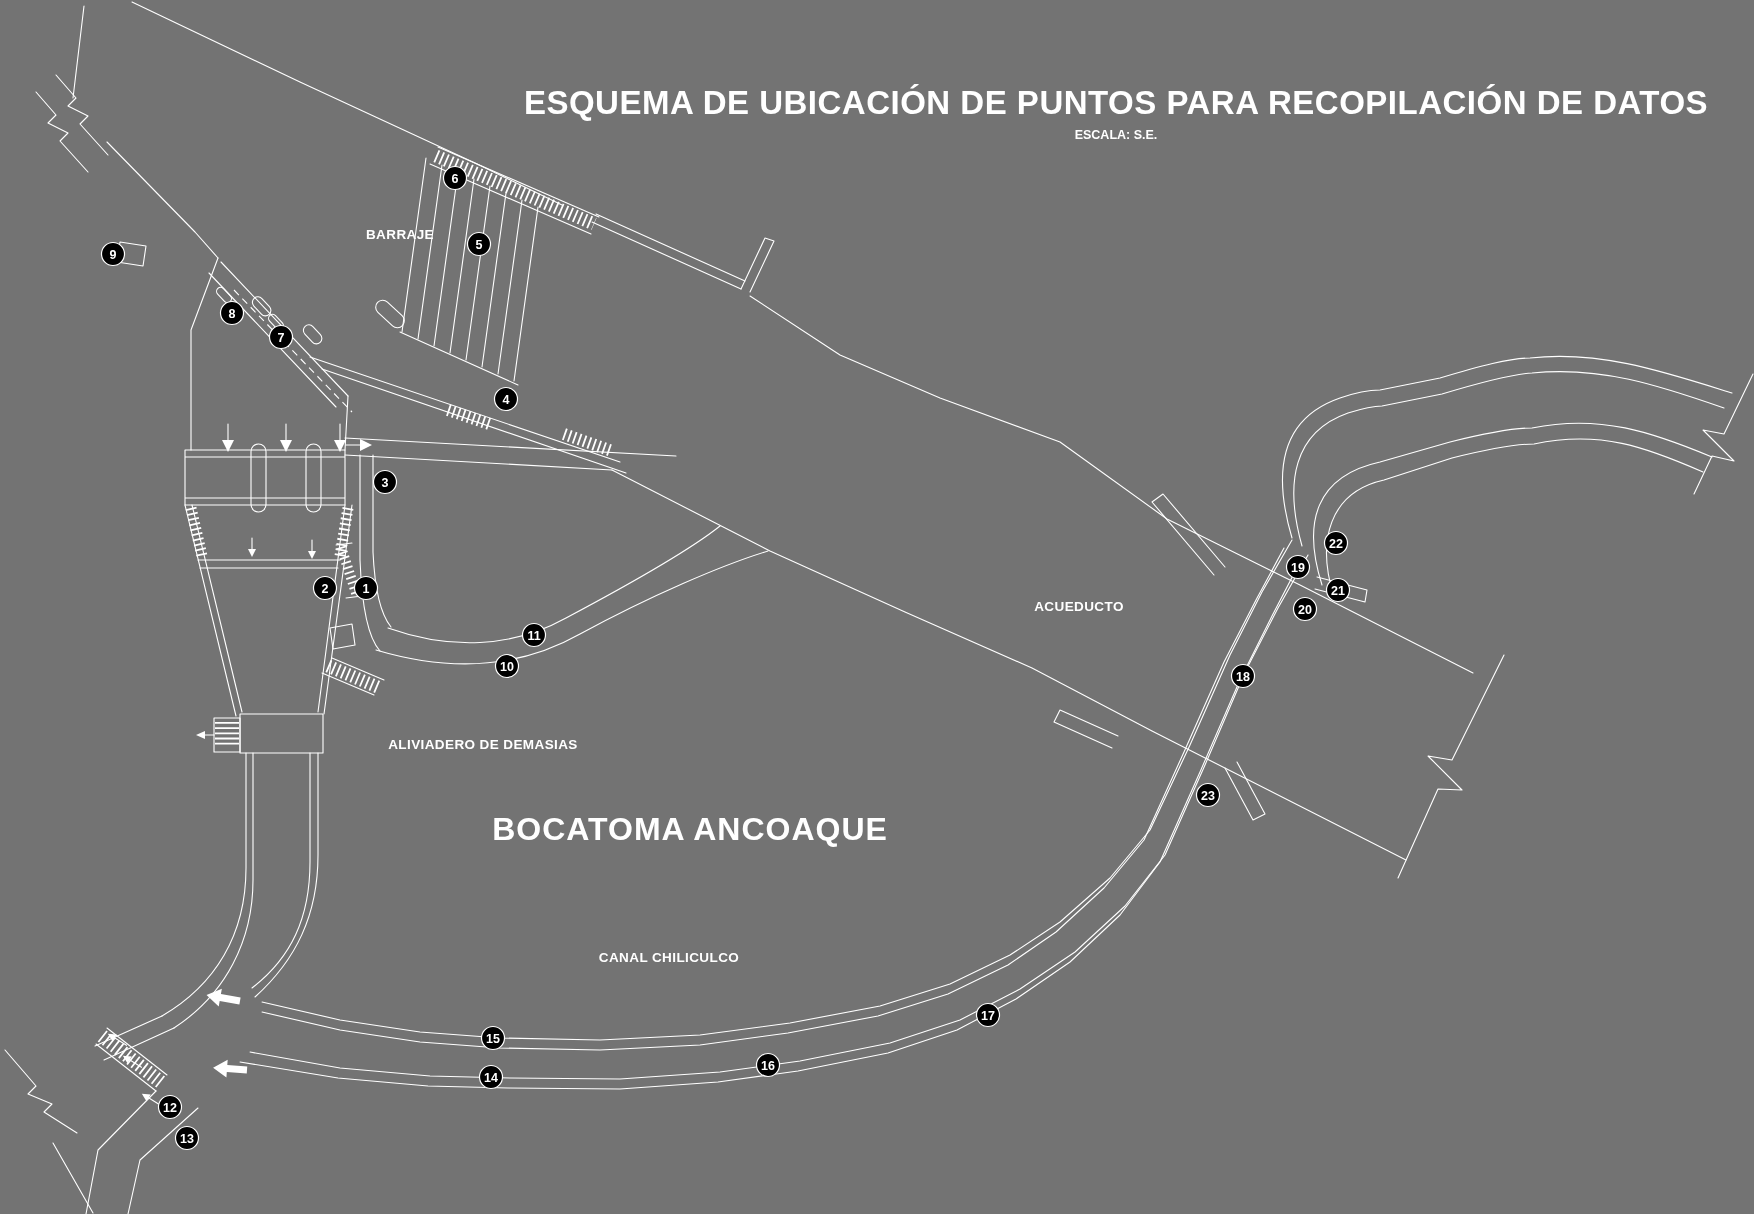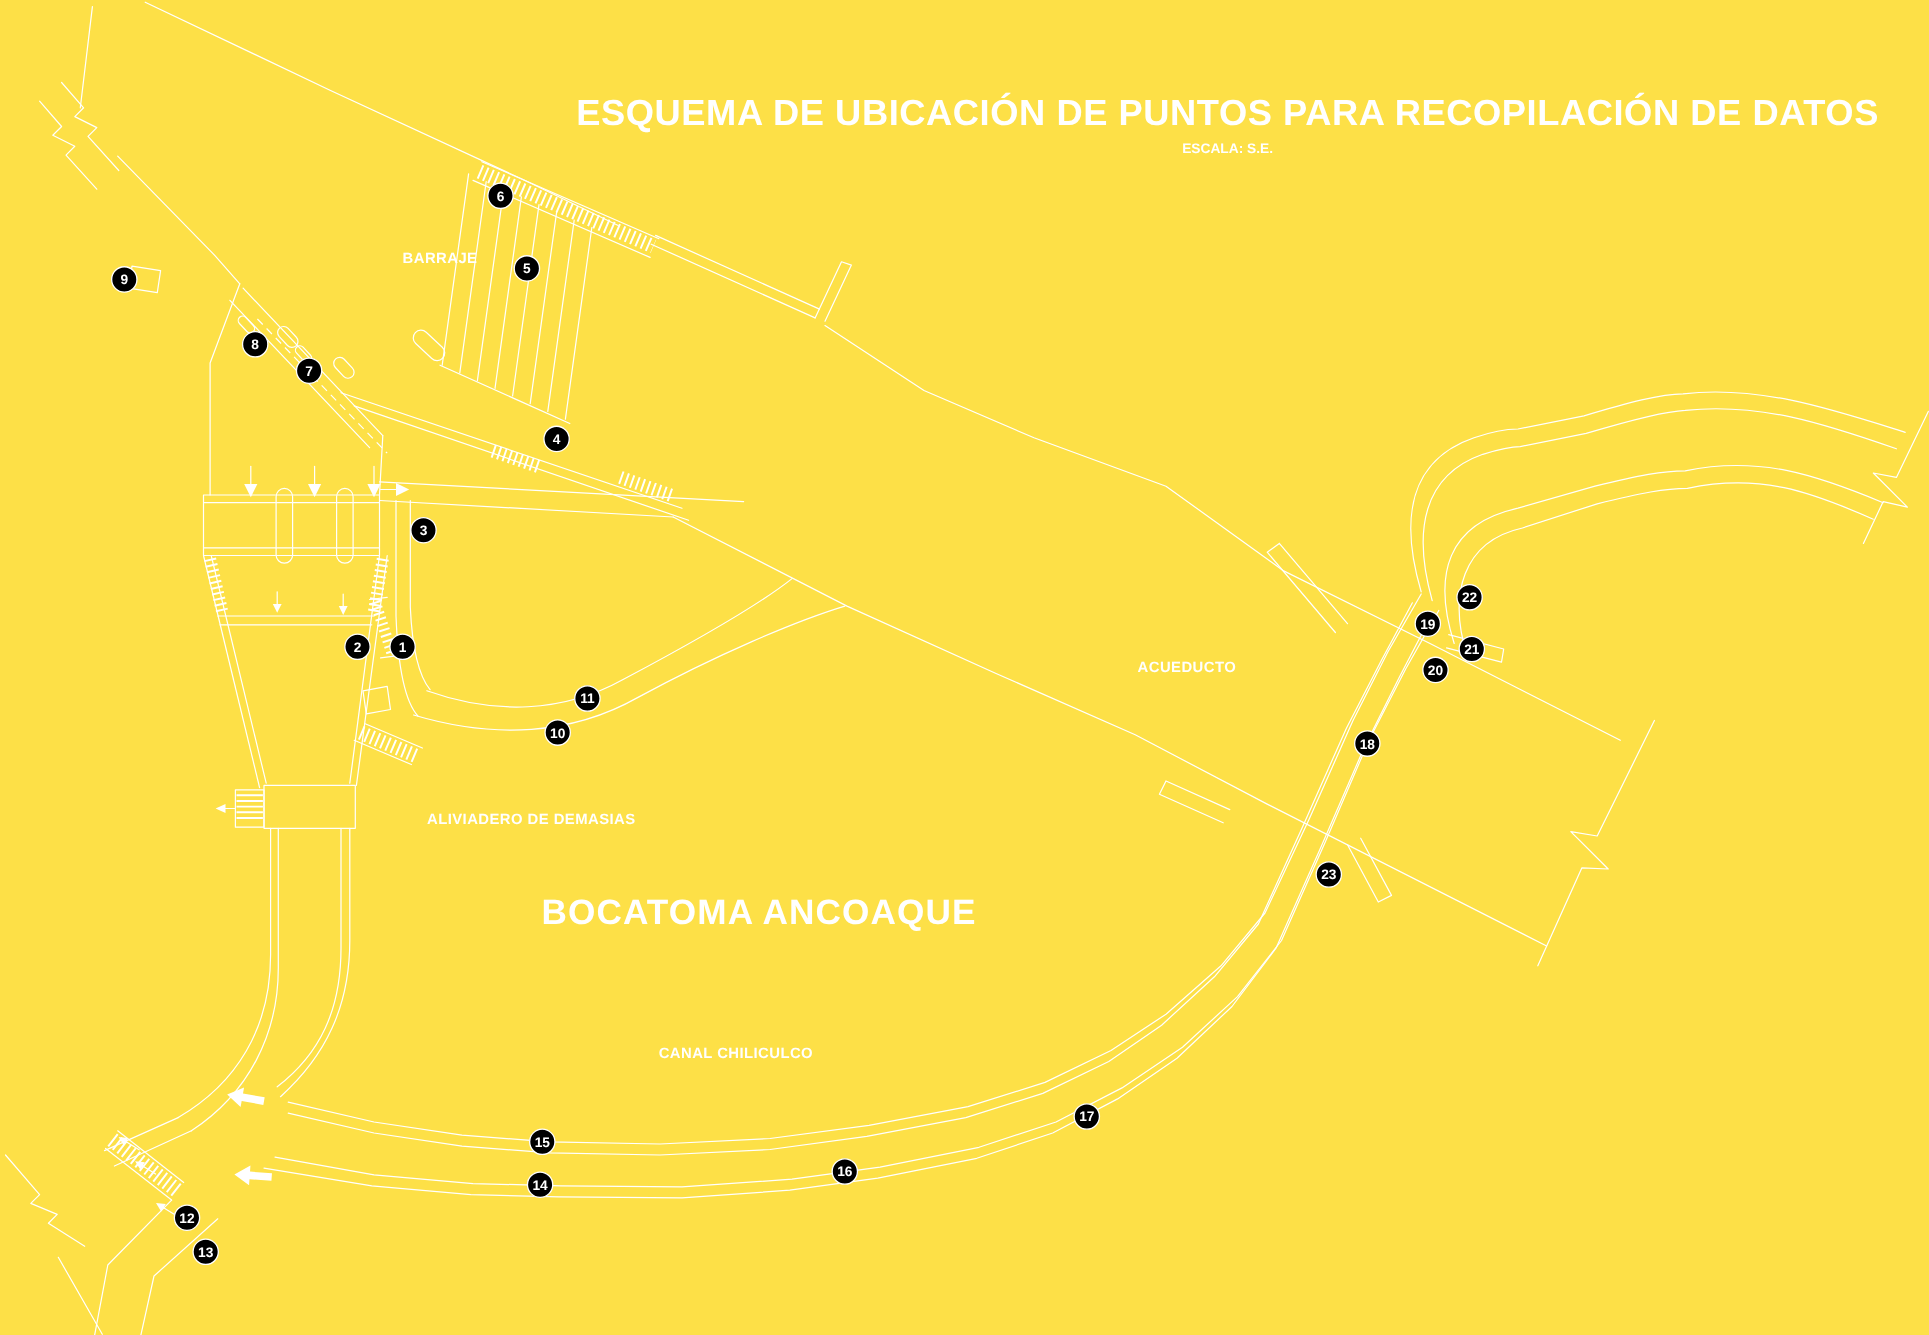--- a/index.html
+++ b/index.html
@@ -1,16 +1,16 @@
 <!DOCTYPE html>
 <html><head>
 <meta charset="utf-8">
 <style>
   html,body{margin:0;padding:0;background:#000;}
-  .stage{position:relative;width:1754px;height:1214px;background:#fde047;overflow:hidden;
+  .stage{position:relative;width:1754px;height:1214px;background:#737373;overflow:hidden;
          font-family:"Liberation Sans","DejaVu Sans",sans-serif;}
   svg{position:absolute;left:0;top:0;}
   .ln{stroke:#fff;stroke-width:1.1;fill:none;stroke-linecap:round;stroke-linejoin:round;}
   .hatch{stroke:#fff;fill:none;stroke-dasharray:1.8 3.4;}
   .dashed{stroke:#fff;stroke-width:1.1;fill:none;stroke-dasharray:7 5;}
   .fillw{fill:#fff;stroke:none;}
   text{fill:#fff;}
   .hdr{font-size:33px;font-weight:700;text-anchor:middle;letter-spacing:.5px;}
   .sub{font-size:12.5px;font-weight:700;text-anchor:middle;}
   .big{font-size:32px;font-weight:700;text-anchor:middle;letter-spacing:1px;}

